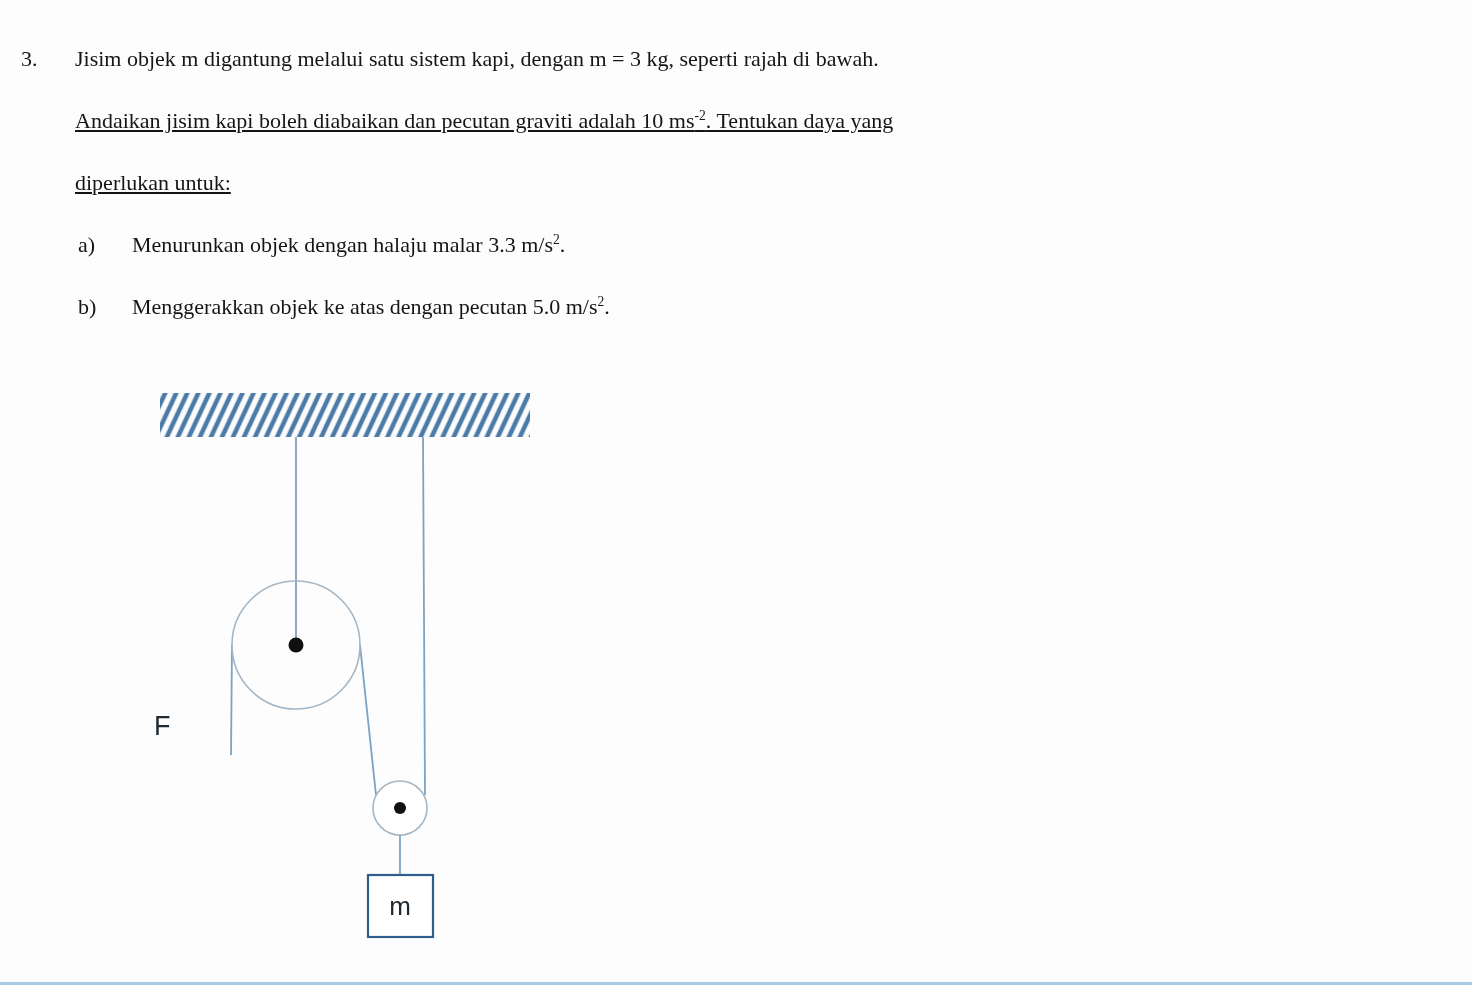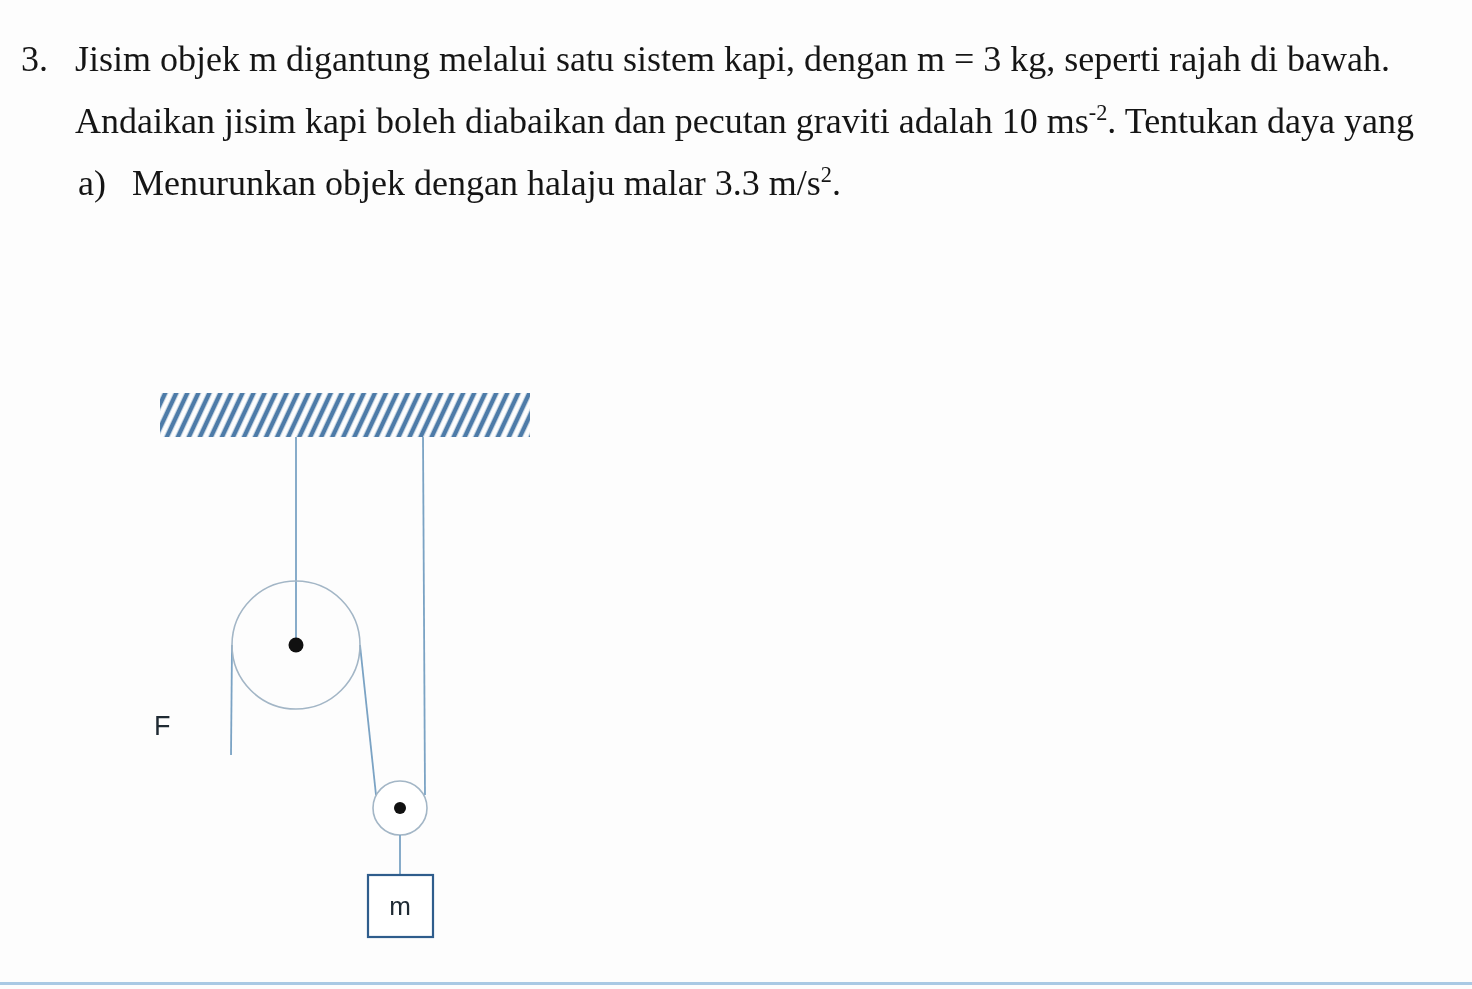--- a/index.html
+++ b/index.html
@@ -14,31 +14,31 @@
     overflow: hidden;
     font-family: "Liberation Serif", serif;
     color: #151515;
   }
 
   .problem {
     position: absolute;
     top: 28px;
     left: 21px;
     right: 20px;
-    font-size: 36px;
+    font-size: 22px;
   }
   .line {
     line-height: 62px;
     white-space: nowrap;
   }
   .num {
     display: inline-block;
     width: 54px;
   }
-  .indent { padding-left: 54px; }
+  .indent { padding-left: 54px; text-decoration: underline; }
   .subitem { padding-left: 57px; }
   .sublabel {
     display: inline-block;
     width: 54px;
   }
   sup {
     font-size: 0.62em;
     line-height: 0;
   }
 
@@ -72,25 +72,29 @@
   <div class="problem">
 
     <div class="line">
       <span class="num">3.</span><span>Jisim objek m digantung melalui satu sistem kapi, dengan m = 3 kg, seperti rajah di bawah.</span>
     </div>
 
     <div class="line indent">
       <span>Andaikan jisim kapi boleh diabaikan dan pecutan graviti adalah 10 ms</span><sup>-2</sup><span>. Tentukan daya yang</span>
     </div>
 
+    <div class="line indent">diperlukan untuk:</div>
 
     <div class="line subitem">
       <span class="sublabel">a)</span><span>Menurunkan objek dengan halaju malar 3.3 m/s</span><sup>2</sup><span>.</span>
     </div>
 
+    <div class="line subitem">
+      <span class="sublabel">b)</span><span>Menggerakkan objek ke atas dengan pecutan 5.0 m/s</span><sup>2</sup><span>.</span>
+    </div>
 
   </div>
 
   <div class="diagram">
     <svg width="420" height="560" viewBox="0 0 420 560" xmlns="http://www.w3.org/2000/svg">
       <defs>
         <pattern id="hatch" width="10" height="10" patternUnits="userSpaceOnUse" patternTransform="rotate(-65)">
           <line x1="0" y1="5" x2="10" y2="5" stroke="#4d7ba8" stroke-width="4.6"></line>
         </pattern>
       </defs>

